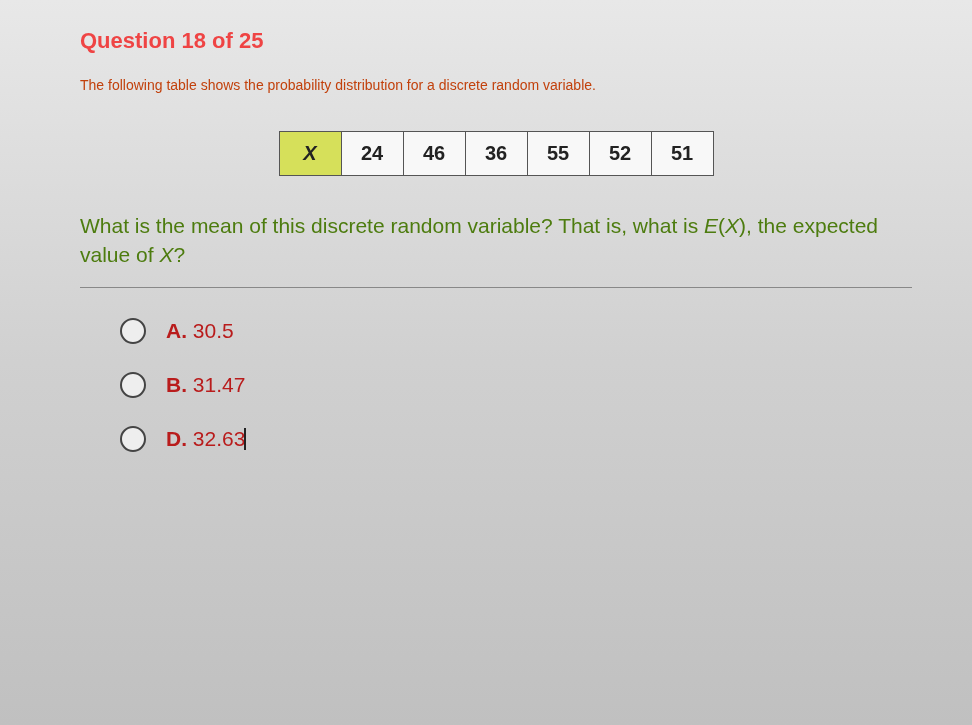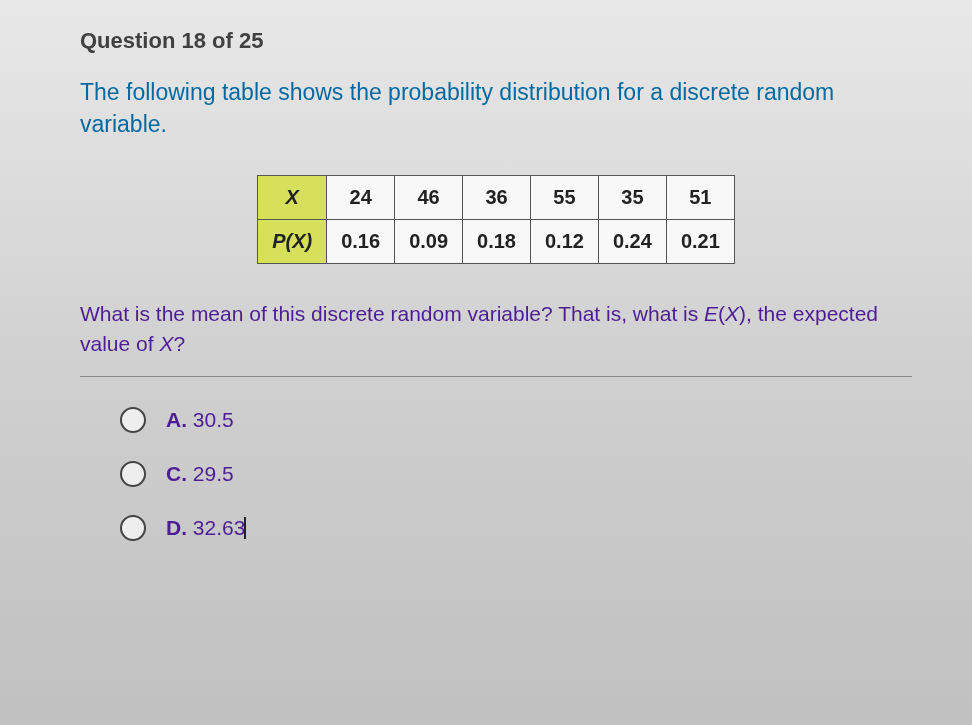--- a/index.html
+++ b/index.html
@@ -9,26 +9,26 @@
       background: linear-gradient(180deg, #e8e8e8 0%, #d0d0d0 50%, #c0c0c0 100%);
       font-family: Arial, Helvetica, sans-serif;
       color: #2a2a2a;
       padding: 28px 60px 28px 80px;
       overflow: hidden;
     }
     .question-header {
       font-size: 22px;
       font-weight: bold;
       margin-bottom: 22px;
-      color: #404040;
+      color: #ef4444;
     }
     .question-intro {
-      font-size: 23px;
+      font-size: 14px;
       line-height: 1.4;
-      color: #0369a1;
+      color: #c2410c;
       margin-bottom: 35px;
     }
     .table-wrap {
       display: flex;
       justify-content: center;
       margin: 10px 0 35px 0;
     }
     table {
       border-collapse: collapse;
       background: #f8f8f8;
@@ -43,21 +43,21 @@
       font-weight: bold;
     }
     td.hl {
       background: #d6e05a;
       font-weight: bold;
       font-style: italic;
     }
     .question-body {
       font-size: 21px;
       line-height: 1.4;
-      color: #4c1d95;
+      color: #4d7c0f;
       margin-bottom: 18px;
     }
     .em { font-style: italic; }
     hr.sep {
       border: none;
       border-top: 1px solid #888;
       margin: 18px 0 30px 0;
     }
     .options {
       padding-left: 40px;
@@ -72,21 +72,21 @@
     .radio {
       width: 26px;
       height: 26px;
       border: 2px solid #444;
       border-radius: 50%;
       background: #eee;
       flex-shrink: 0;
     }
     .opt-label {
       font-size: 21px;
-      color: #4c1d95;
+      color: #b91c1c;
     }
     .opt-label .letter { font-weight: bold; }
     .cursor-mark {
       display: inline-block;
       width: 1px;
       height: 22px;
       border-right: 2px solid #222;
       vertical-align: text-bottom;
       margin-left: -1px;
     }
@@ -100,58 +100,49 @@
 
 <div class="table-wrap">
   <table>
     <tbody>
         <tr>
       <td class="hl">X</td>
       <td>24</td>
       <td>46</td>
       <td>36</td>
       <td>55</td>
-      <td>35</td>
+      <td>52</td>
       <td>51</td>
-    </tr>
-    <tr>
-      <td class="hl">P(X)</td>
-      <td>0.16</td>
-      <td>0.09</td>
-      <td>0.18</td>
-      <td>0.12</td>
-      <td>0.24</td>
-      <td>0.21</td>
     </tr>
   </tbody>
     </table>
 </div>
 
 <div class="question-body">
   <span>What is the mean of this discrete random variable? That is, what is </span><span class="em">E</span><span>(</span><span class="em">X</span><span>)</span><span>, the expected value of </span><span class="em">X</span><span>?</span>
 </div>
 
 <hr class="sep">
 
 <div class="options">
 
   <div class="option">
     <div class="radio"></div>
     <div class="opt-label">
       <span class="letter">A.</span><span> 30.5</span>
     </div>
   </div>
 
-
   <div class="option">
     <div class="radio"></div>
     <div class="opt-label">
-      <span class="letter">C.</span><span> 29.5</span>
+      <span class="letter">B.</span><span> 31.47</span>
     </div>
   </div>
+
 
   <div class="option">
     <div class="radio"></div>
     <div class="opt-label">
       <span class="letter">D.</span><span> 32.63</span><span class="cursor-mark"></span>
     </div>
   </div>
 
 </div>
 

